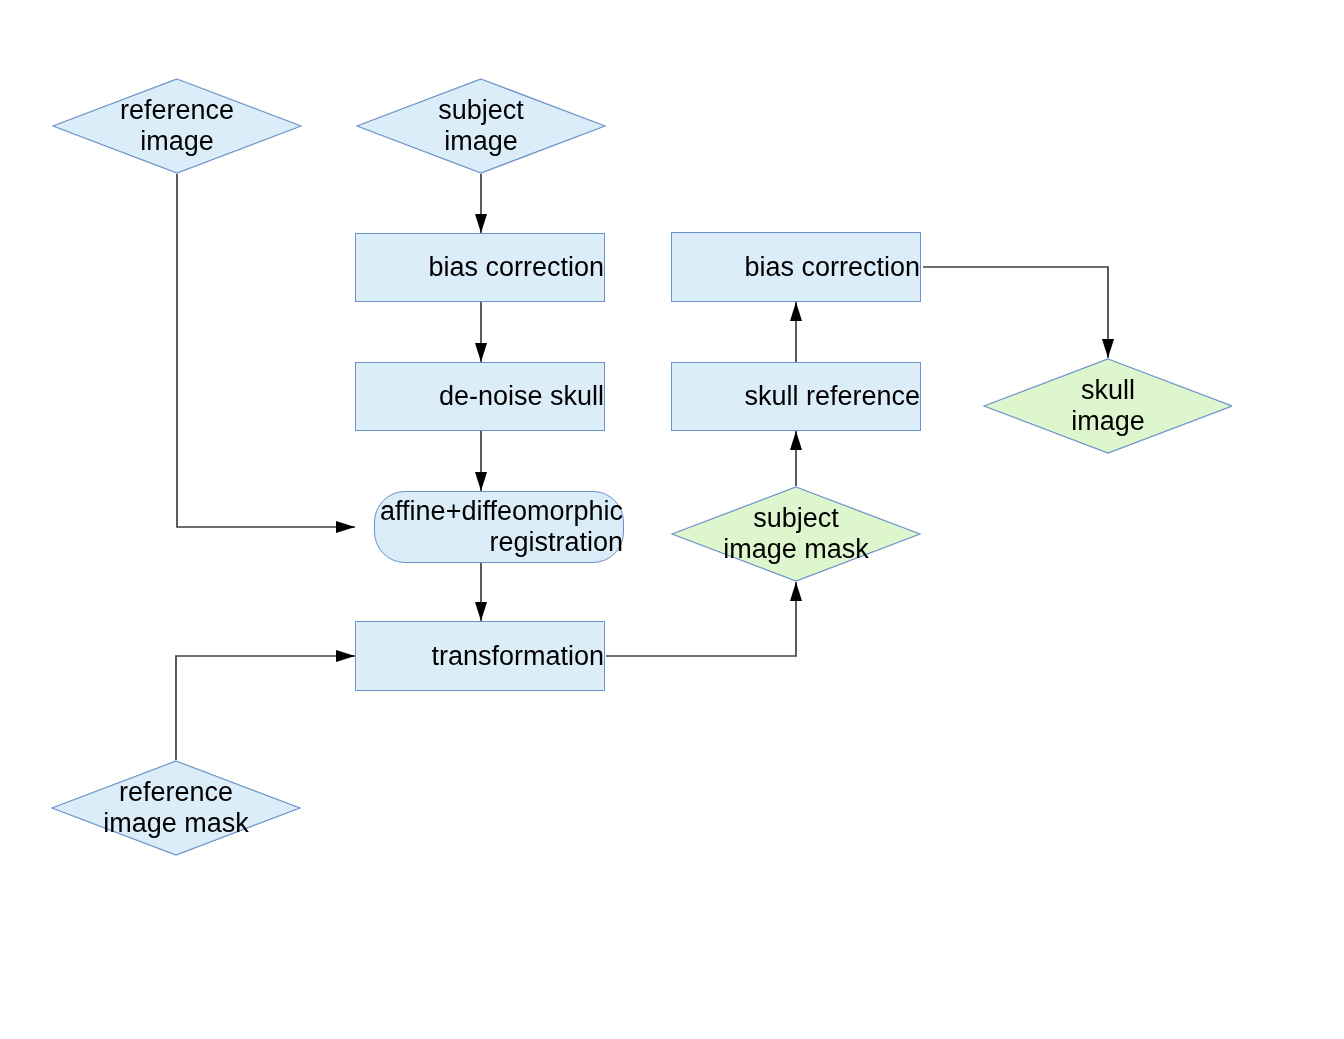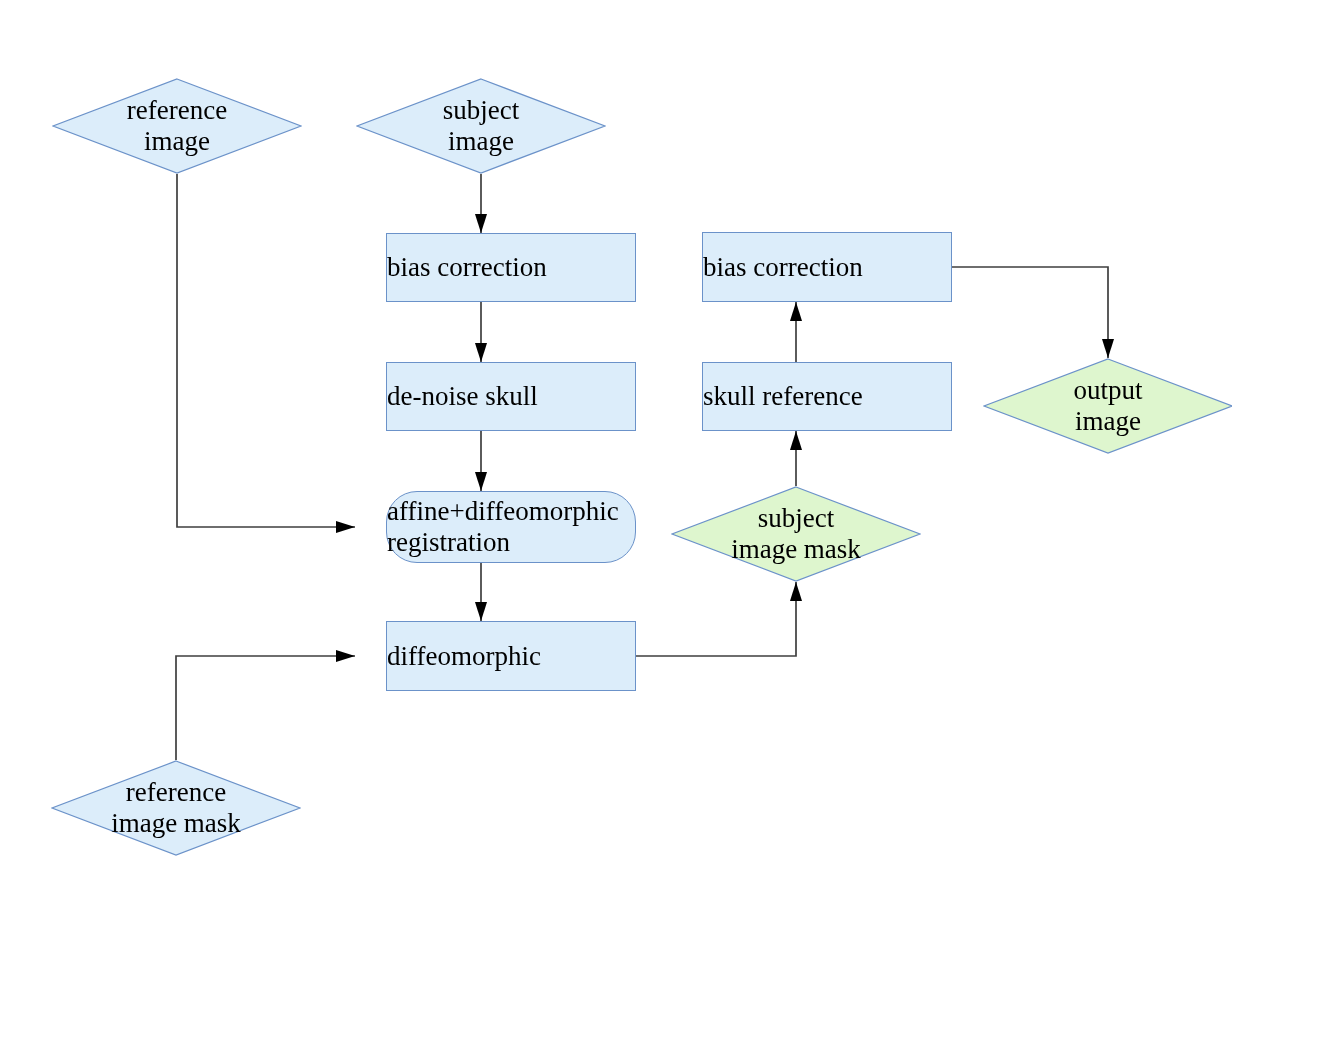--- a/index.html
+++ b/index.html
@@ -5,21 +5,21 @@
   html, body {
     margin: 0;
     padding: 0;
     background: #ffffff;
   }
   .canvas {
     position: relative;
     width: 1232px;
     height: 1039px;
     background: var(--background, #ffffff);
-    font-family: Liberation Serif, serif;
+    font-family: Liberation Sans, sans-serif;
     color: var(--text-color, #000000);
     overflow: hidden;
   }
   .edge-layer {
     position: absolute;
     left: 0;
     top: 0;
     width: 1344px;
     height: 1039px;
   }
@@ -38,23 +38,22 @@
     line-height: 31px;
     text-align: center;
   }
   .node.rect {
     box-sizing: border-box;
     width: 250px;
     background: var(--node-fill-blue, #dcedfa);
     border: 1px solid var(--node-stroke, #6b92c9);
     display: flex;
     flex-direction: column;
-    align-items: flex-start;
+    align-items: flex-end;
     justify-content: center;
-    margin-left: 31px;
   }
   .node.diamond {
     width: 250px;
     height: 96px;
   }
   .node.diamond svg {
     position: absolute;
     left: 0;
     top: 0;
     display: block;
@@ -122,27 +121,27 @@
   </div>
 
   <div class="node rect" style="left:355px; top:233px; height:69px;">
     <span>bias correction</span>
   </div>
 
   <div class="node rect" style="left:355px; top:362px; height:69px;">
     <span>de-noise skull</span>
   </div>
 
-  <div class="node rect" style="left:355px; top:491px; height:72px;border-radius:31px;">
+  <div class="node rect" style="left:374px; top:491px; height:72px;border-radius:31px;">
     <span>affine+diffeomorphic</span>
     <span>registration</span>
   </div>
 
   <div class="node rect" style="left:355px; top:621px; height:70px;">
-    <span>diffeomorphic</span>
+    <span>transformation</span>
   </div>
 
   <div class="node rect" style="left:671px; top:232px; height:70px;">
     <span>bias correction</span>
   </div>
 
   <div class="node rect" style="left:671px; top:362px; height:69px;">
     <span>skull reference</span>
   </div>
 
@@ -154,21 +153,21 @@
       <span>subject</span>
       <span>image mask</span>
     </div>
   </div>
 
   <div class="node diamond green" style="left:983px; top:358px;">
     <svg width="250" height="96" viewBox="0 0 250 96">
       <polygon points="125,1 249,48 125,95 1,48"></polygon>
     </svg>
     <div class="label">
-      <span>output</span>
+      <span>skull</span>
       <span>image</span>
     </div>
   </div>
 
   <div class="node diamond blue" style="left:51px; top:760px;">
     <svg width="250" height="96" viewBox="0 0 250 96">
       <polygon points="125,1 249,48 125,95 1,48"></polygon>
     </svg>
     <div class="label">
       <span>reference</span>

